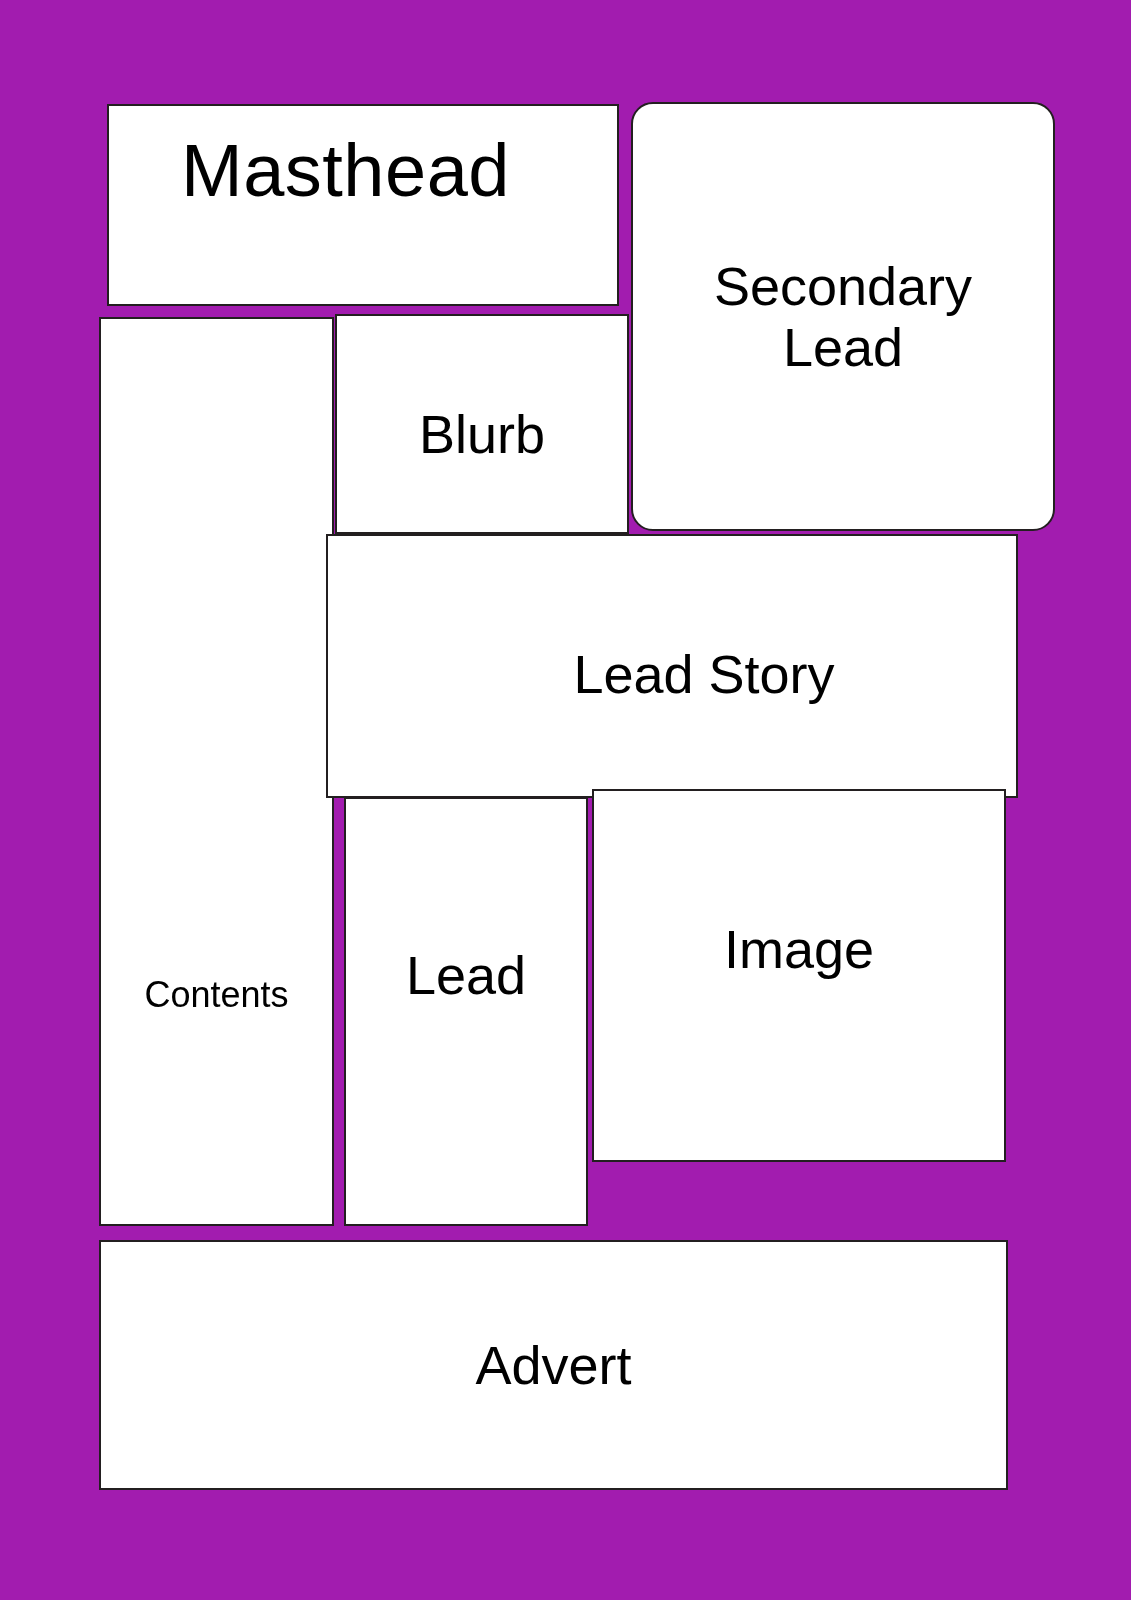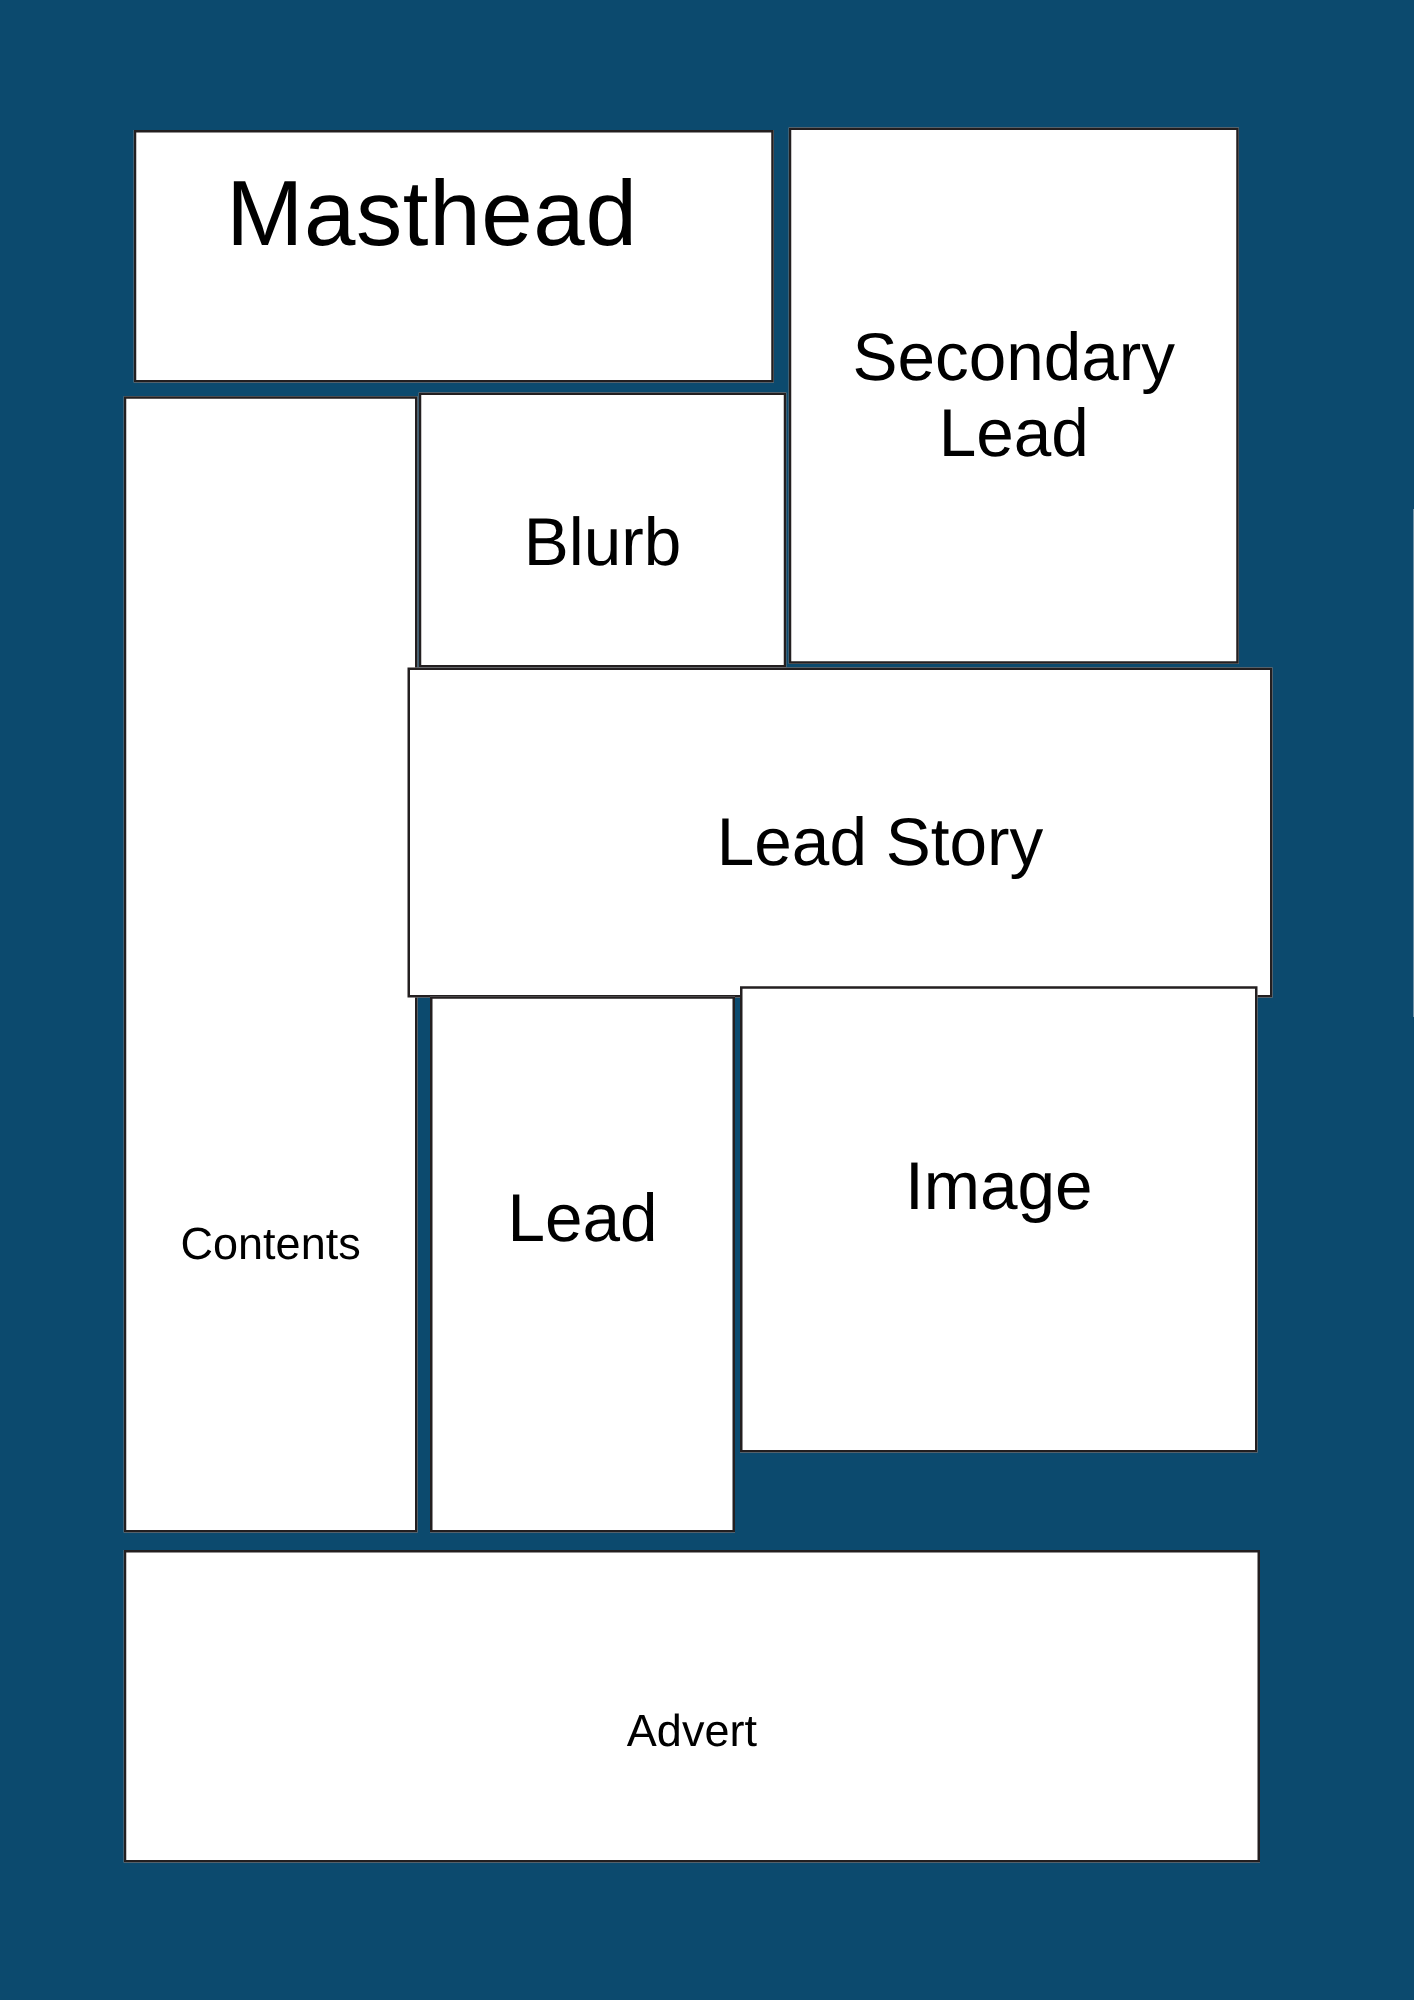--- a/index.html
+++ b/index.html
@@ -9,21 +9,21 @@
     background: #ffffff;
   }
   body {
     font-family: "Liberation Sans", sans-serif;
     color: #000000;
   }
   #page {
     position: relative;
     width: 1131px;
     height: 1600px;
-    background: #0c4a6e;
+    background: #a21caf;
     overflow: hidden;
   }
   .region {
     position: absolute;
     box-sizing: border-box;
     border: 2px solid #231f20;
     background: #ffffff;
     display: flex;
     justify-content: center;
     line-height: 1.12;
@@ -38,22 +38,23 @@
     align-items: flex-start;
     justify-content: flex-start;
   }
   #region-masthead .region-label {
     font-size: 74px;
     letter-spacing: 0.5px;
     padding: 24px 0 0 72px;
   }
   #region-secondary-lead {
     left: 631px; top: 102px;
-    width: 360px; height: 429px;
+    width: 424px; height: 429px;
     align-items: center;
+    border-radius: 22px;
   }
   #region-secondary-lead .region-label {
     font-size: 54px;
     max-width: 310px;
   }
   #region-contents {
     left: 99px; top: 317px;
     width: 235px; height: 909px;
     align-items: center;
   }
@@ -103,23 +104,23 @@
     font-size: 54px;
     position: relative;
     top: -26px;
   }
   #region-advert {
     left: 99px; top: 1240px;
     width: 909px; height: 250px;
     align-items: center;
   }
   #region-advert .region-label {
-    font-size: 36px;
+    font-size: 54px;
     position: relative;
-    top: 20px;
+    top: 0;
   }
   .region-label {
     display: block;
     white-space: pre-line;
   }
 </style>
 </head>
 <body>
 
 <div id="page">

